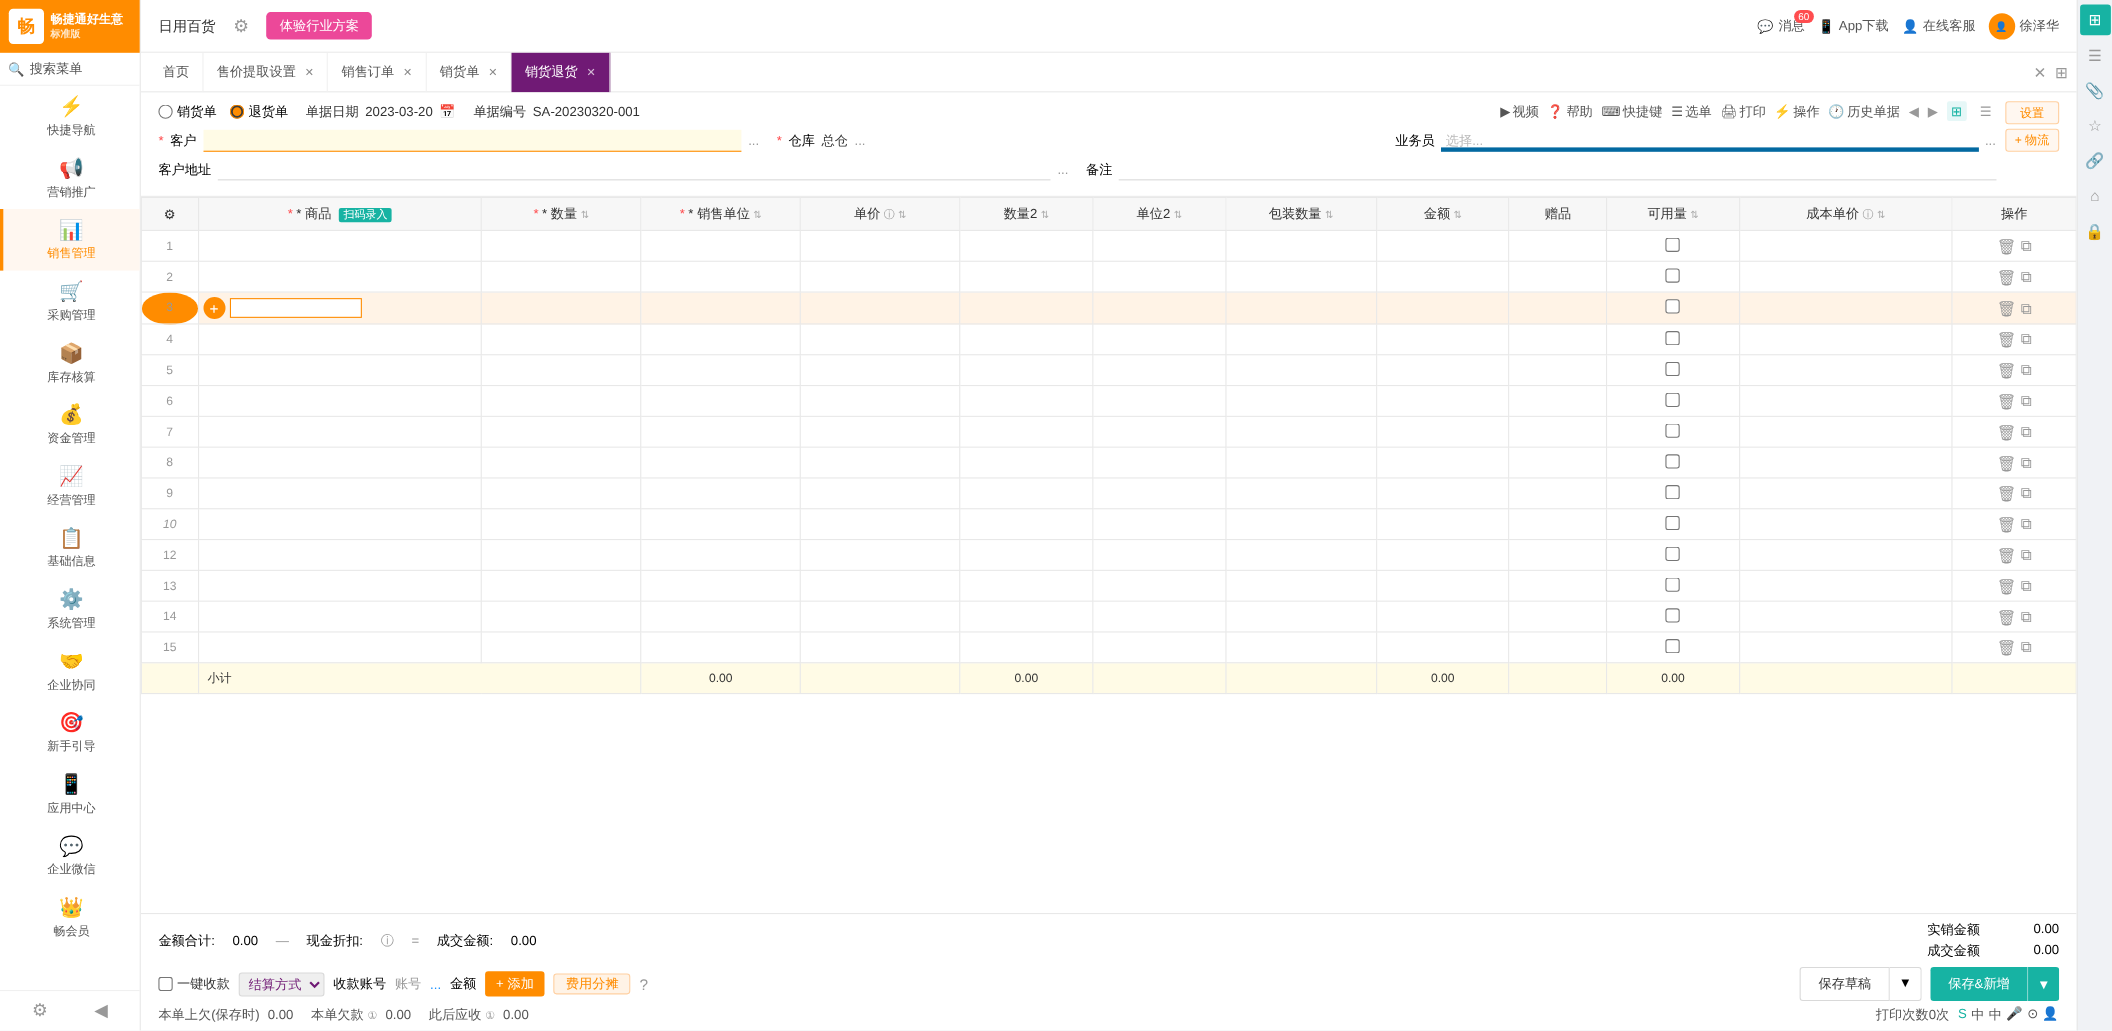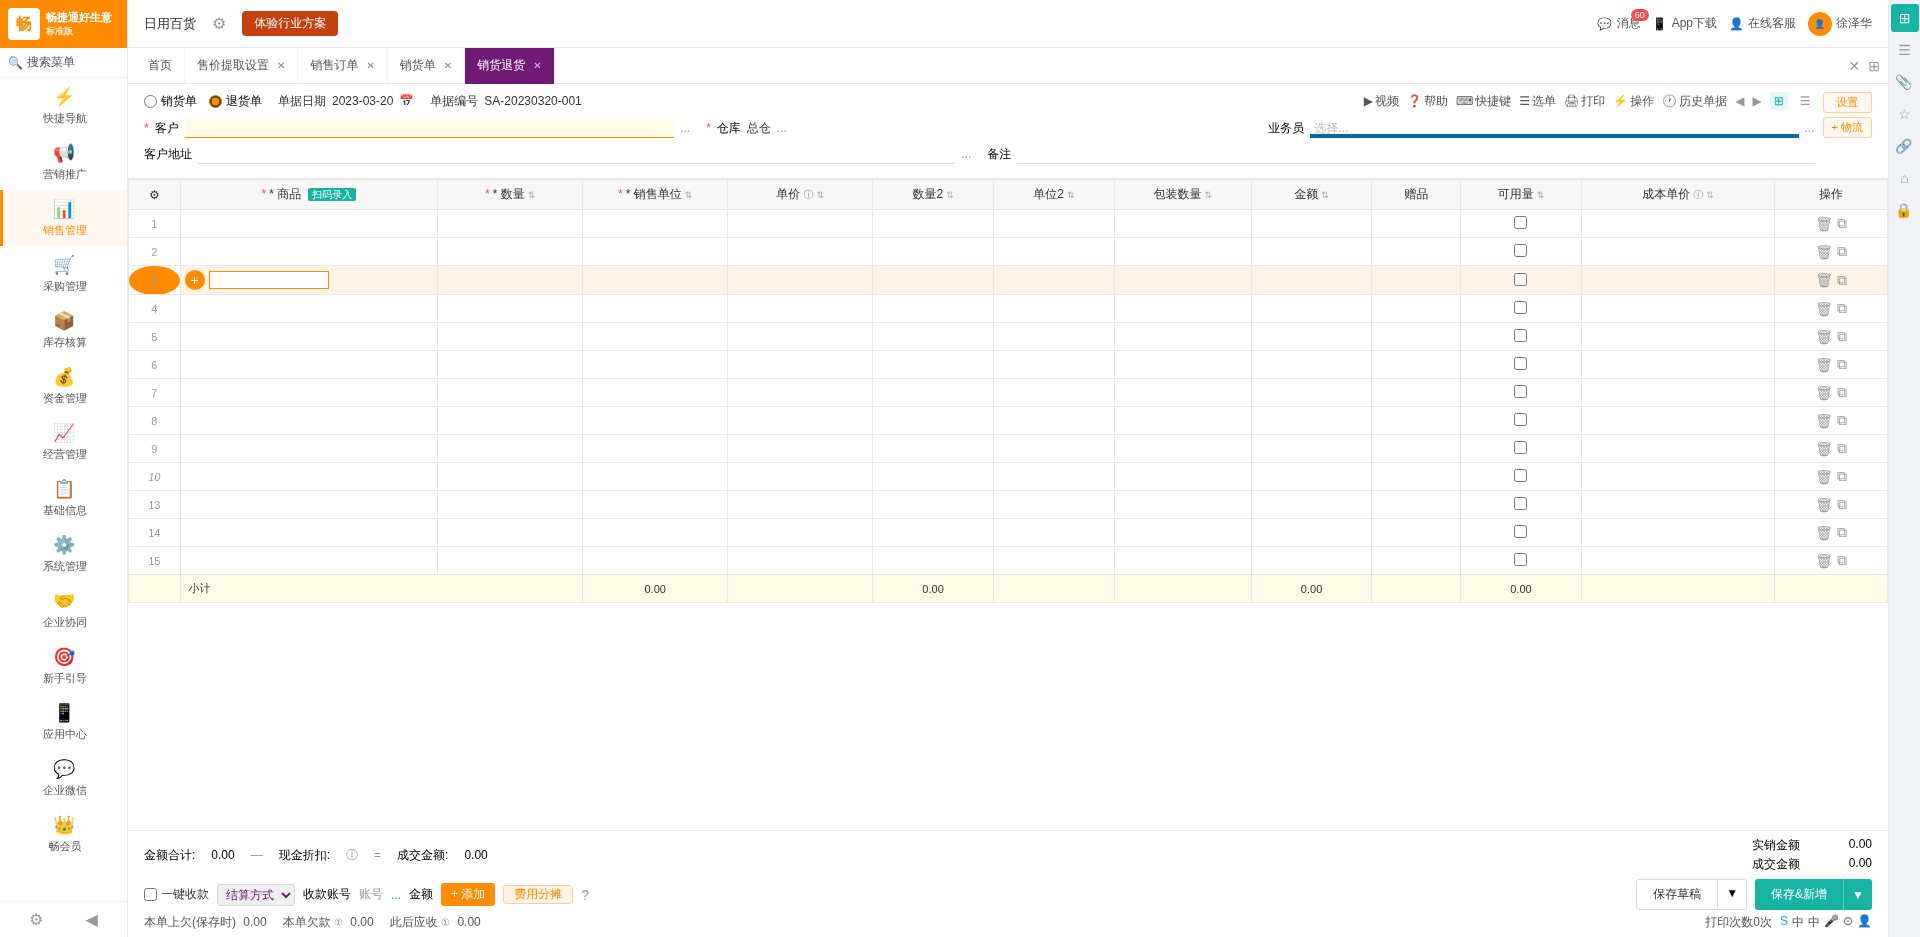--- a/index.html
+++ b/index.html
@@ -19,21 +19,21 @@
 
     
     .main { flex: 1; display: flex; flex-direction: column; overflow: hidden; }
 
     
     .top-header { background: #fff; height: 48px; display: flex; align-items: center; padding: 0 16px; border-bottom: 1px solid #e8e8e8; gap: 16px; }
     .top-header-actions { display: flex; align-items: center; gap: 12px; color: #555; }
     .top-header-actions .action-item { display: flex; align-items: center; gap: 4px; cursor: pointer; font-size: 12px; }
     .msg-badge { position: relative; }
     .badge { background: #ff4d4f; color: #fff; font-size: 9px; padding: 1px 4px; border-radius: 8px; position: absolute; top: -6px; right: -8px; }
-    .btn-experience { background: #c2410c; color: #fff; border: none; padding: 4px 12px; border-radius: 4px; cursor: pointer; font-size: 12px; font-family: Liberation Serif, serif; }
+    .btn-experience { background: #ec4899; color: #fff; border: none; padding: 4px 12px; border-radius: 4px; cursor: pointer; font-size: 12px; font-family: Liberation Serif, serif; }
     .user-avatar { width: 24px; height: 24px; background: #ff8c00; border-radius: 50%; display: flex; align-items: center; justify-content: center; color: #fff; font-size: 11px; }
 
     
     .tabs-bar { background: #fff; display: flex; align-items: center; border-bottom: 1px solid #e8e8e8; padding: 0 8px; height: 36px; }
     .tab { padding: 0 12px; height: 36px; display: flex; align-items: center; cursor: pointer; color: #555; gap: 4px; border-right: 1px solid #f0f0f0; font-size: 12px; white-space: nowrap; }
     .tab.active { background: #701a75; color: #fff; }
     .tab .close-btn { font-size: 10px; opacity: 0.7; margin-left: 4px; }
     .tabs-bar-end { margin-left: auto; display: flex; gap: 8px; }
 
     
@@ -605,20 +605,40 @@
               <td><input type="checkbox" style=""></td>
               <td></td>
               <td>
       <div class="row-action">
         <span class="row-action-btn" title="删除">🗑</span>
         <span class="row-action-btn" title="复制">⧉</span>
       </div>
               </td>
             </tr>
             <tr>
+              <td style="color: rgb(153, 153, 153);">12</td>
+              <td></td>
+              <td></td>
+              <td></td>
+              <td></td>
+              <td></td>
+              <td></td>
+              <td></td>
+              <td></td>
+              <td></td>
+              <td><input type="checkbox" style=""></td>
+              <td></td>
+              <td>
+      <div class="row-action">
+        <span class="row-action-btn" title="删除">🗑</span>
+        <span class="row-action-btn" title="复制">⧉</span>
+      </div>
+              </td>
+            </tr>
+            <tr>
               <td style="color: rgb(153, 153, 153);">13</td>
               <td></td>
               <td></td>
               <td></td>
               <td></td>
               <td></td>
               <td></td>
               <td></td>
               <td></td>
               <td></td>

